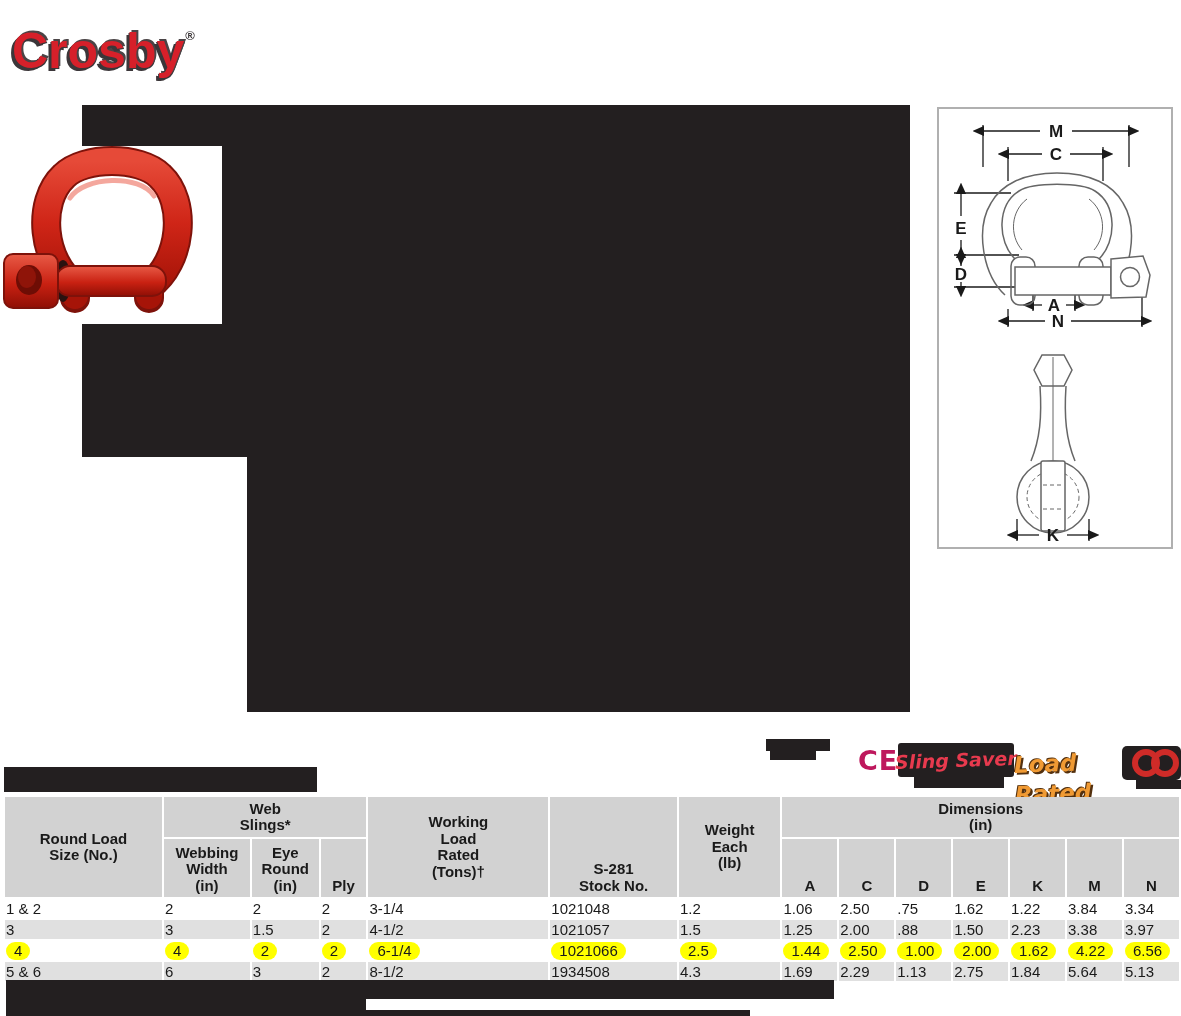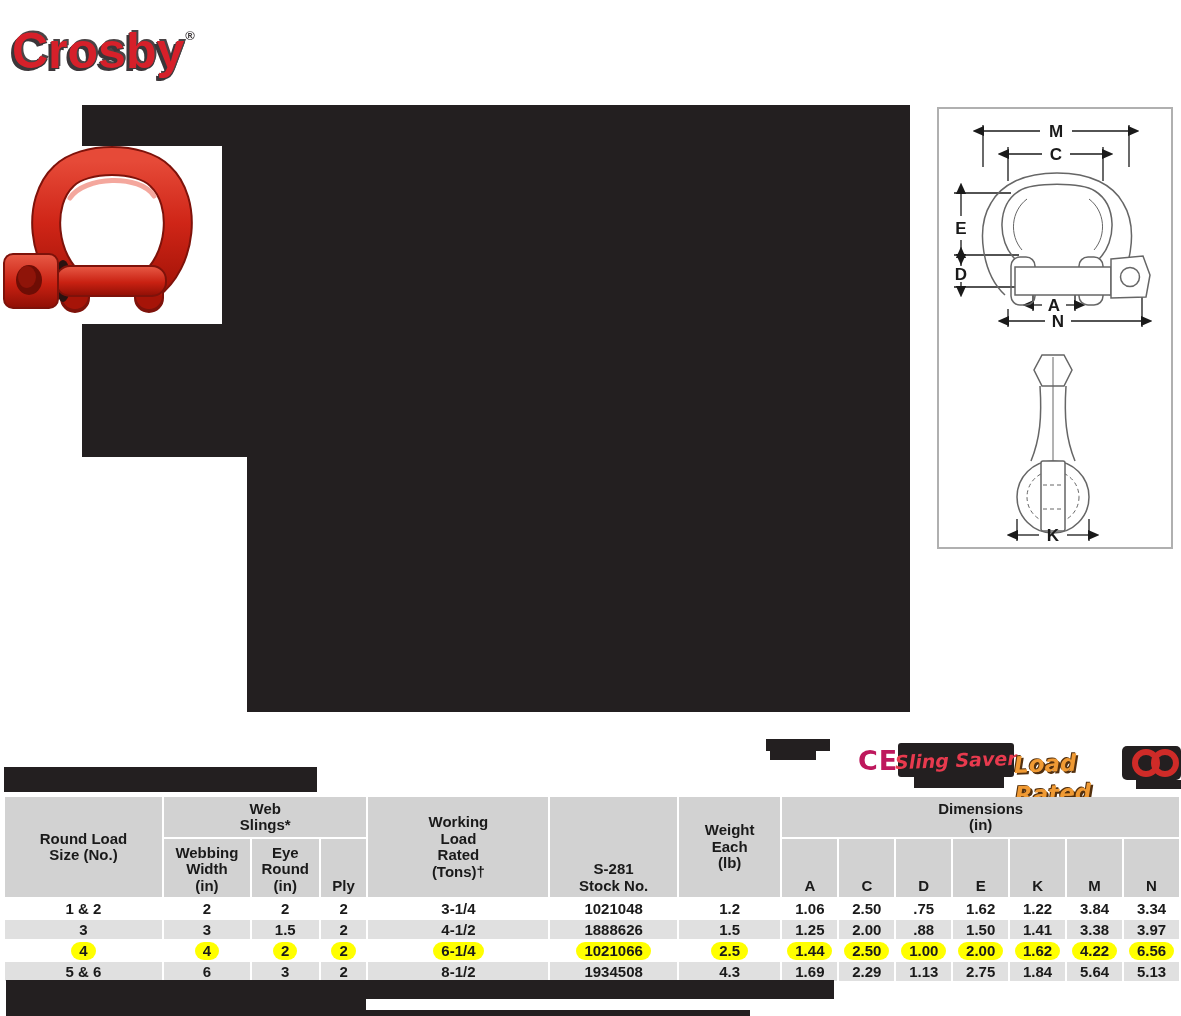--- a/index.html
+++ b/index.html
@@ -23,21 +23,21 @@
   #diagram-box{left:937px;top:107px;width:236px;height:442px;background:#fff;
     border:2px solid #b0b0b0;box-sizing:border-box;}
   #diagram-box svg{display:block;}
   .dimtext{font-family:"Liberation Sans",sans-serif;font-weight:bold;font-size:17px;fill:#1a1a1a;}
 
   
   #spec-table{left:3px;top:795px;border-collapse:separate;border-spacing:2px;
     font-size:15px;color:#1a1a1a;table-layout:fixed;}
   #spec-table th{background:#d2d2d2;font-weight:bold;text-align:center;
     white-space:pre-line;line-height:1.1;padding:2px 1px;}
-  #spec-table td{text-align:center;padding:0 1px;height:19px;line-height:19px;font-weight:bold;}
+  #spec-table td{text-align:left;padding:0 1px;height:19px;line-height:19px;}
   #spec-table tr.shaded td{background:#e0e0e0;}
   #spec-table .vmid{vertical-align:middle;}
   #spec-table .vbot{vertical-align:bottom;padding-bottom:3px;}
   .hl{display:inline-block;background:#ffff00;border-radius:11px;padding:0 8px;line-height:18px;}
 
   
   #ce-mark{left:858px;top:746px;width:46px;height:30px;color:#be185d;font-weight:bold;
     font-size:27px;letter-spacing:1px;font-family:"DejaVu Sans",sans-serif;line-height:30px;}
   #sling-saver{left:898px;top:743px;width:116px;height:34px;background:#231f20;border-radius:3px;
     display:flex;align-items:center;justify-content:center;}
@@ -260,27 +260,27 @@
           <td>1.22</td>
           <td>3.84</td>
           <td>3.34</td>
         </tr>
         <tr class="shaded">
           <td>3</td>
           <td>3</td>
           <td>1.5</td>
           <td>2</td>
           <td>4-1/2</td>
-          <td>1888626</td>
+          <td>1021057</td>
           <td>1.5</td>
           <td>1.25</td>
           <td>2.00</td>
           <td>.88</td>
           <td>1.50</td>
-          <td>1.41</td>
+          <td>2.23</td>
           <td>3.38</td>
           <td>3.97</td>
         </tr>
         <tr>
           <td><span class="hl">4</span></td>
           <td><span class="hl">4</span></td>
           <td><span class="hl">2</span></td>
           <td><span class="hl">2</span></td>
           <td><span class="hl">6-1/4</span></td>
           <td><span class="hl">1021066</span></td>

